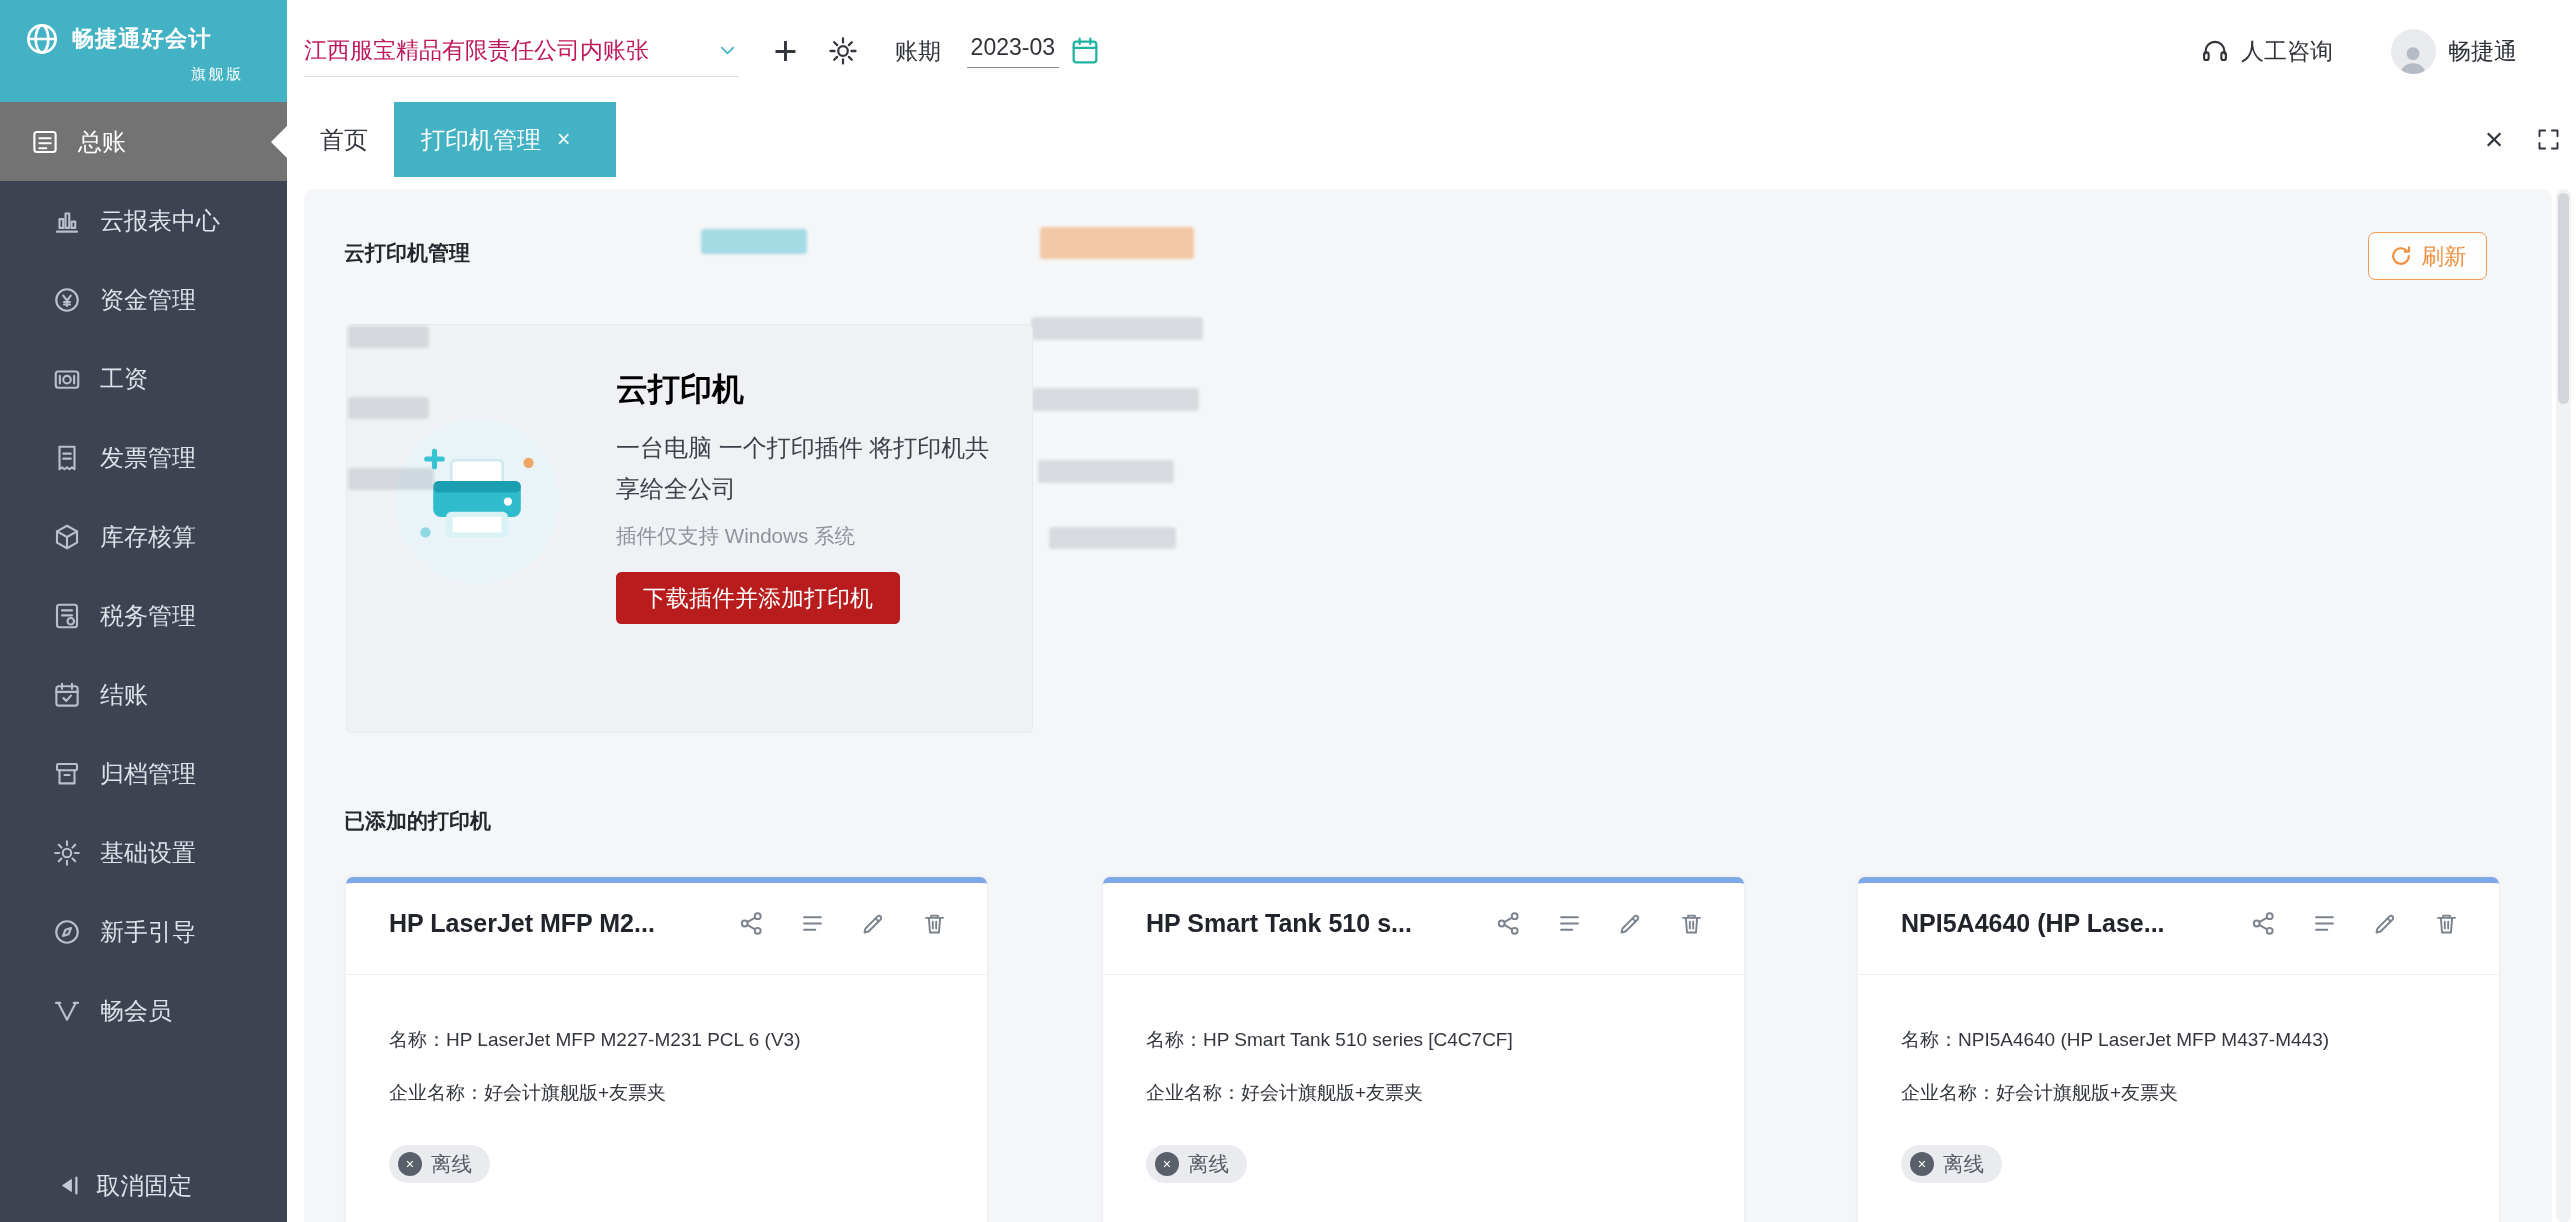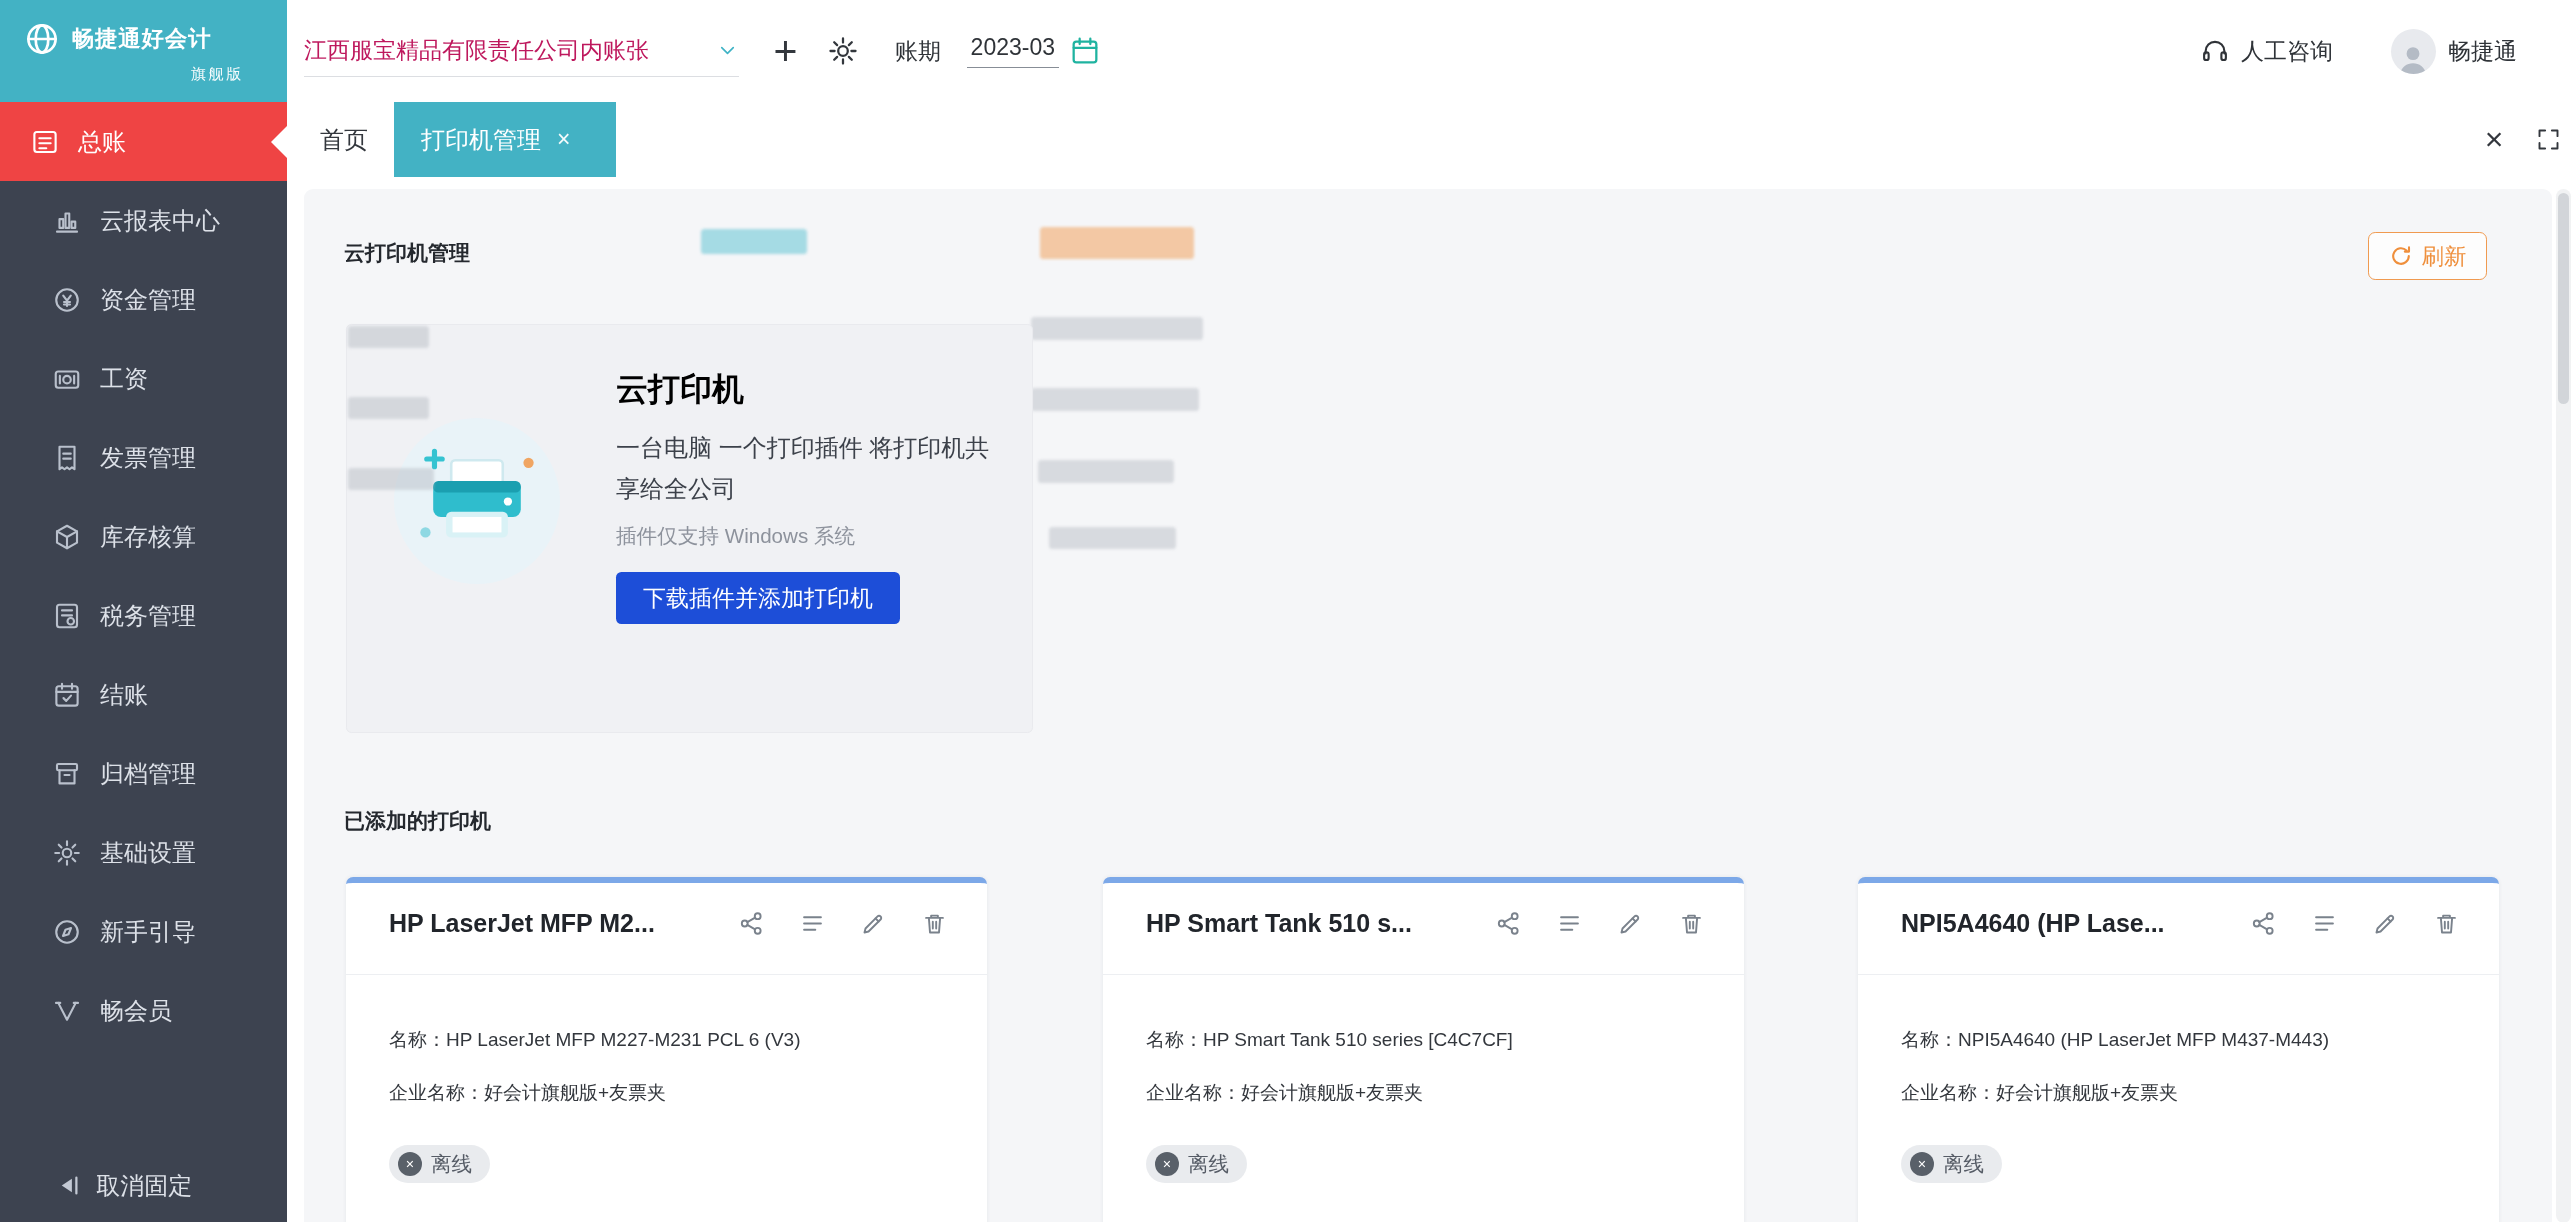--- a/index.html
+++ b/index.html
@@ -28,21 +28,21 @@
   .calendar { left:1065px; width:39px; color:#1fb3a0; }
   .support { position:absolute; right:243px; top:0; height:102px; display:flex; align-items:center; gap:10.7px; font-size:23px; cursor:pointer; }
   .user { position:absolute; right:59px; top:0; height:102px; display:flex; align-items:center; gap:12.5px; font-size:23px; cursor:pointer; }
   .avatar { width:45px; height:45px; border-radius:50%; background:#e8eaee; display:flex; align-items:flex-end; justify-content:center; overflow:hidden; }
 
   
   .sidebar { position:absolute; left:0; top:102px; width:287px; height:1121px; background:#3d4350; z-index:4; }
   .side-item { position:relative; height:79px; display:flex; align-items:center; gap:18px;
     padding-left:52px; color:#dde1e8; font-size:24px; cursor:pointer; }
   .side-item .ic { width:30px; height:30px; flex:none; color:#b9c0cc; }
-  .side-item.active { background:#ef4444; color:#fff;padding-left:30px; }
+  .side-item.active { background:#737373; color:#fff;padding-left:30px; }
   .side-item.active .ic { color:#fff; }
   .side-item.active::after { content:""; position:absolute; right:0; top:50%; margin-top:-16px;
     border-style:solid; border-width:16px 16px 16px 0; border-color:transparent #fff transparent transparent; }
   .pin { position:absolute; left:0; bottom:0; width:287px; height:75px; display:flex; align-items:center;
     gap:14.3px; padding-left:55px; color:#dde1e8; font-size:24px; cursor:pointer; }
   .pin .ic { width:27px; height:27px; color:#c3c9d4; }
 
   
   .tabbar { position:absolute; left:287px; top:102px; width:2289px; height:75px; background:#fff; z-index:3; }
   .tab-home { position:absolute; left:33px; top:0; height:75px; display:flex; align-items:center;
@@ -68,21 +68,21 @@
   .ghost.orange { background:#f0a35f; opacity:.55; }
 
   .banner { position:absolute; left:42px; top:135px; width:687px; height:409px; background:#f0f1f4;
     border:0.9px solid #e9eaee; border-radius:5.4px; }
   .illus { position:absolute; left:47px; top:93px; width:166px; height:166px; border-radius:50%;
     background:#e9f3f8; display:flex; align-items:center; justify-content:center; }
   .banner-title { position:absolute; left:269px; top:43px; font-size:32px; font-weight:700; color:#000000; }
   .banner-desc { position:absolute; left:269px; top:102px; font-size:24px; line-height:41px; color:#3c414a; }
   .banner-note { position:absolute; left:269px; top:197px; font-size:20.6px; color:#8d929c; }
   .banner-cta { position:absolute; left:269px; top:247px; height:52px; display:inline-flex; align-items:center;
-    padding:0 27px; background:#1d4ed8; border:none; border-radius:5.4px; color:#fff; font-size:23px; cursor:pointer; }
+    padding:0 27px; background:#b91c1c; border:none; border-radius:5.4px; color:#fff; font-size:23px; cursor:pointer; }
 
   .section-title { position:absolute; left:40px; top:618px; font-size:21px; font-weight:700; color:#24282e; }
 
   .card { position:absolute; top:688px; width:641px; height:385px; background:#fff; border-radius:7.2px;
     border-top:6.3px solid #7ca8e8; box-shadow:0 0.9px 4.5px rgba(30,40,60,.07); }
   .card-1 { left:42px; } .card-2 { left:799px; } .card-3 { left:1554px; }
   .card-head { height:92px; display:flex; align-items:center; justify-content:space-between;
     padding:0 39px 10px 43px; border-bottom:0.9px solid #edeff2; }
   .card-title { font-size:25px; font-weight:700; color:#21252b; white-space:nowrap; }
   .card-actions { display:flex; gap:34px; }

